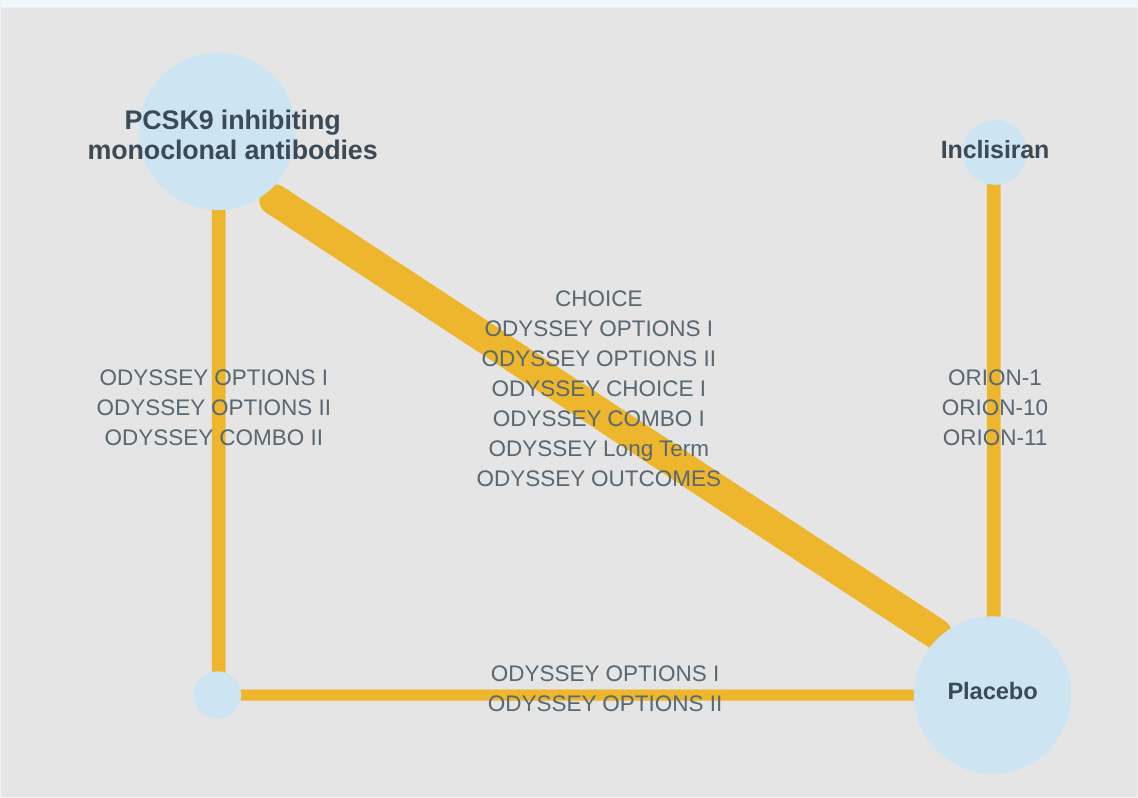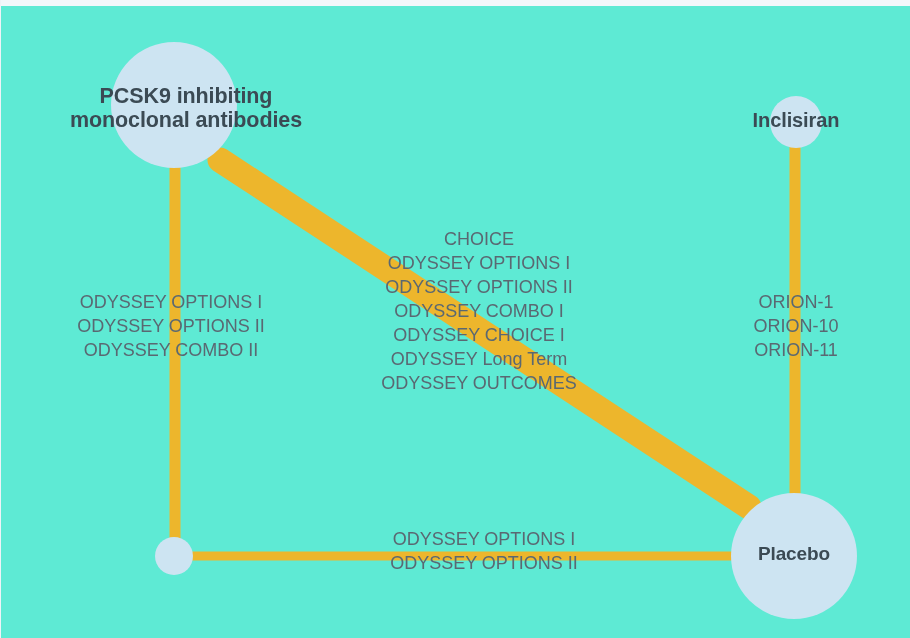--- a/index.html
+++ b/index.html
@@ -4,21 +4,21 @@
 <style>
   html, body {
     margin: 0;
     padding: 0;
     background: #ffffff;
   }
   #canvas {
     position: relative;
     width: 910px;
     height: 638px;
-    background: #5eead4;
+    background: #e5e5e5;
     overflow: hidden;
     font-family: "Liberation Sans", sans-serif;
     border-left: 1px solid #eef3f7;
   }
   #top-strip {
     position: absolute;
     left: 0; top: 0;
     width: 910px;
     height: 6px;
     background: #f2f7fa;
@@ -138,22 +138,22 @@
   <div class="edge-label" id="elabel-pcsk9-ezetimibe">
     <div>ODYSSEY OPTIONS I</div>
     <div>ODYSSEY OPTIONS II</div>
     <div>ODYSSEY COMBO II</div>
   </div>
 
   <div class="edge-label" id="elabel-pcsk9-placebo">
     <div>CHOICE</div>
     <div>ODYSSEY OPTIONS I</div>
     <div>ODYSSEY OPTIONS II</div>
+    <div>ODYSSEY CHOICE I</div>
     <div>ODYSSEY COMBO I</div>
-    <div>ODYSSEY CHOICE I</div>
     <div>ODYSSEY Long Term</div>
     <div>ODYSSEY OUTCOMES</div>
   </div>
 
   <div class="edge-label" id="elabel-inclisiran-placebo">
     <div>ORION-1</div>
     <div>ORION-10</div>
     <div>ORION-11</div>
   </div>
 

